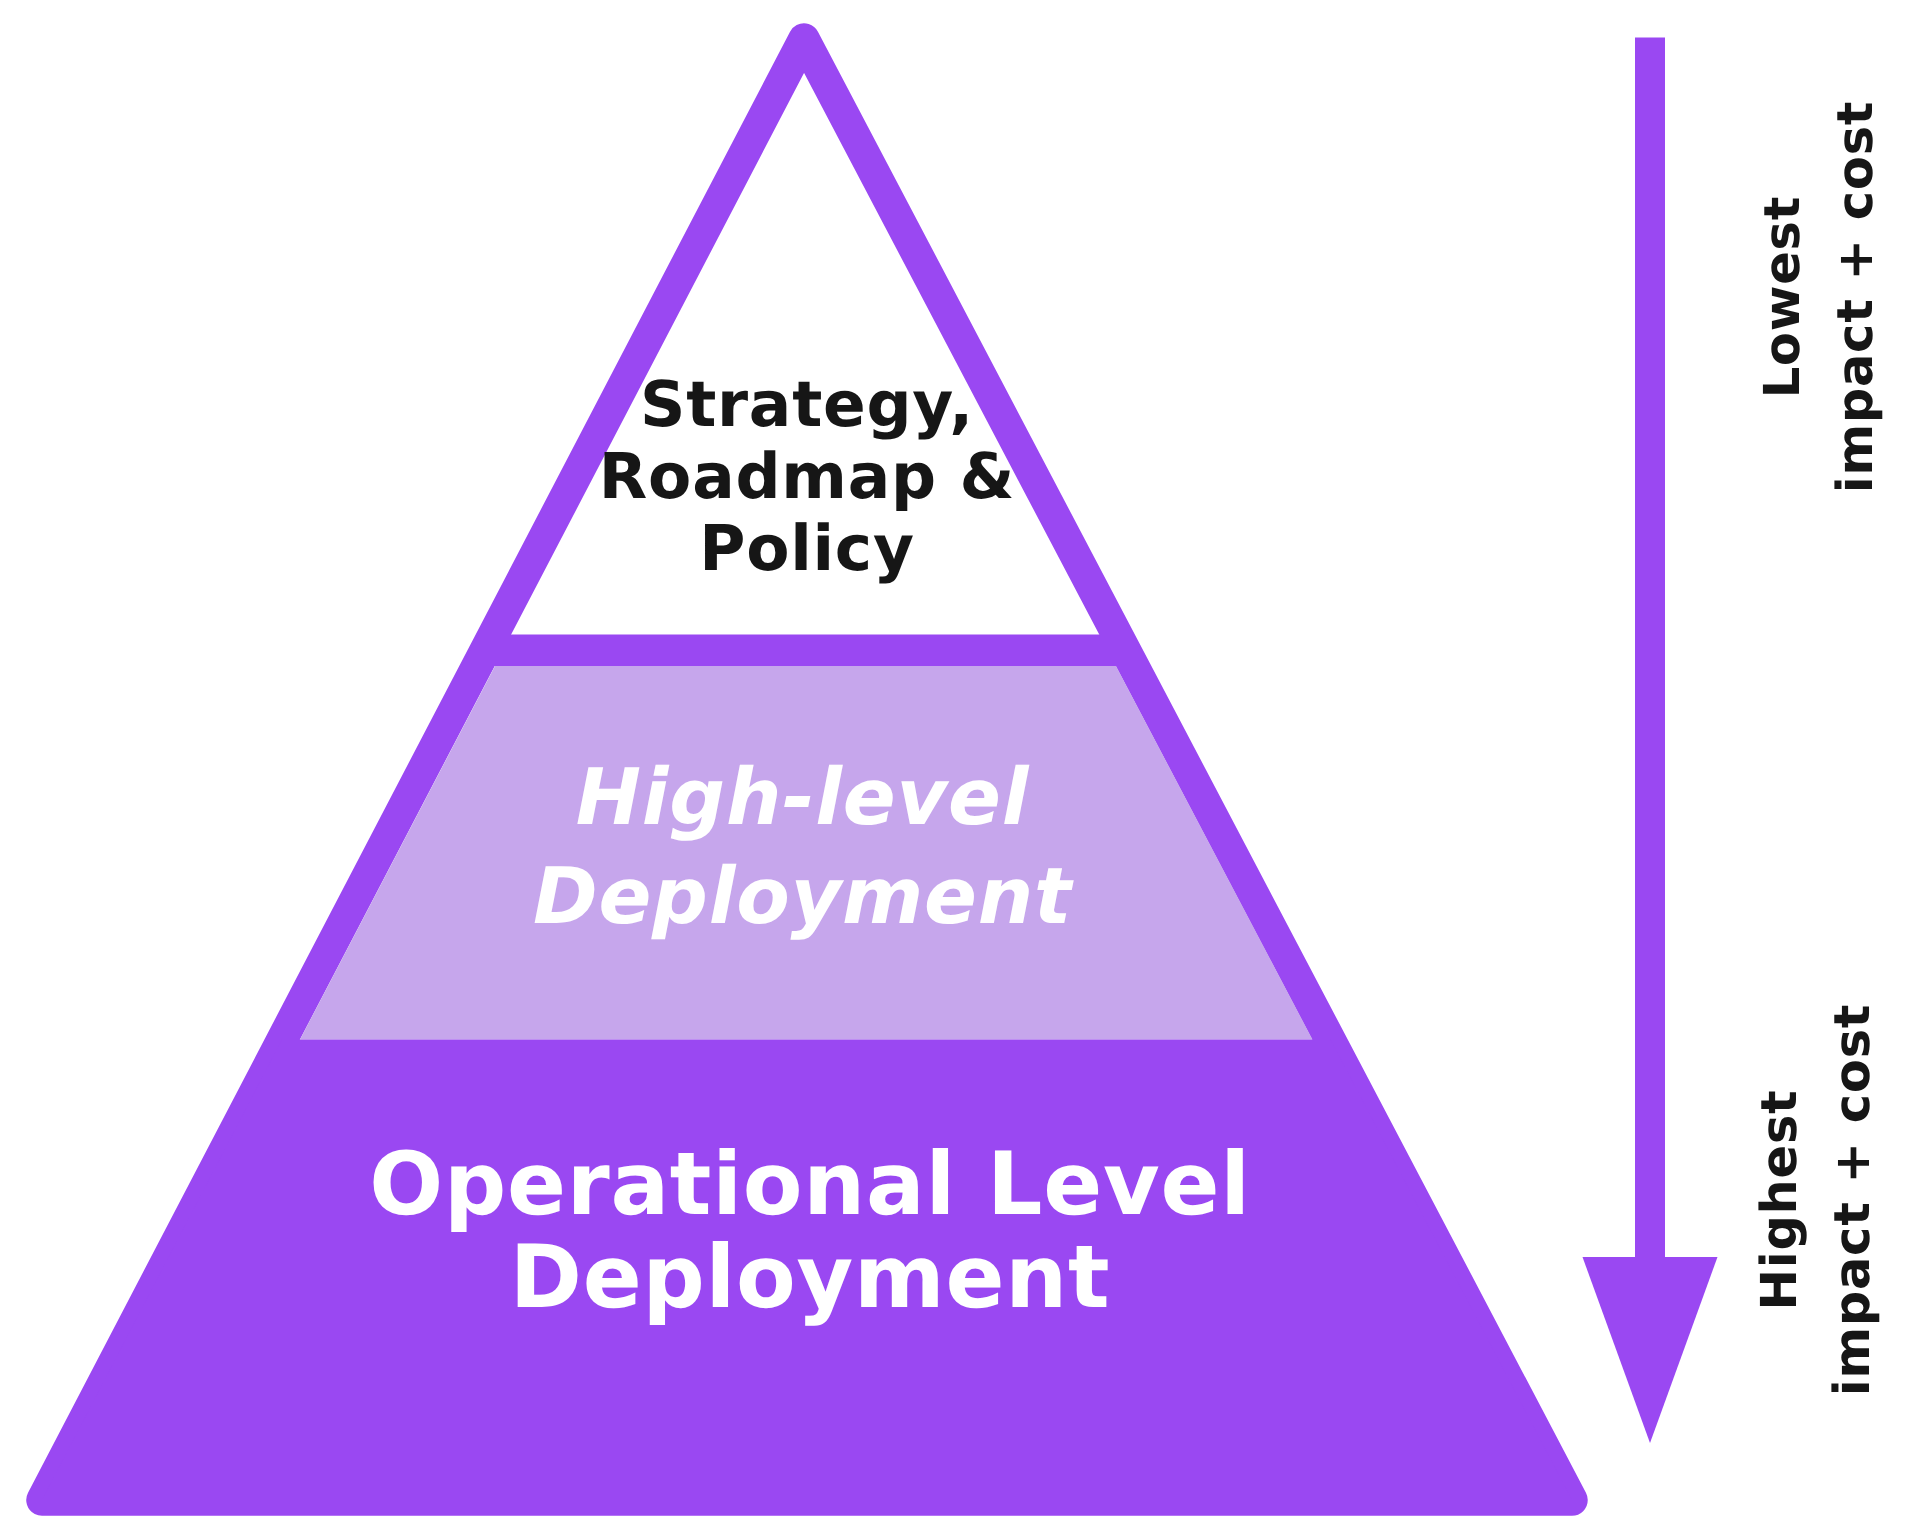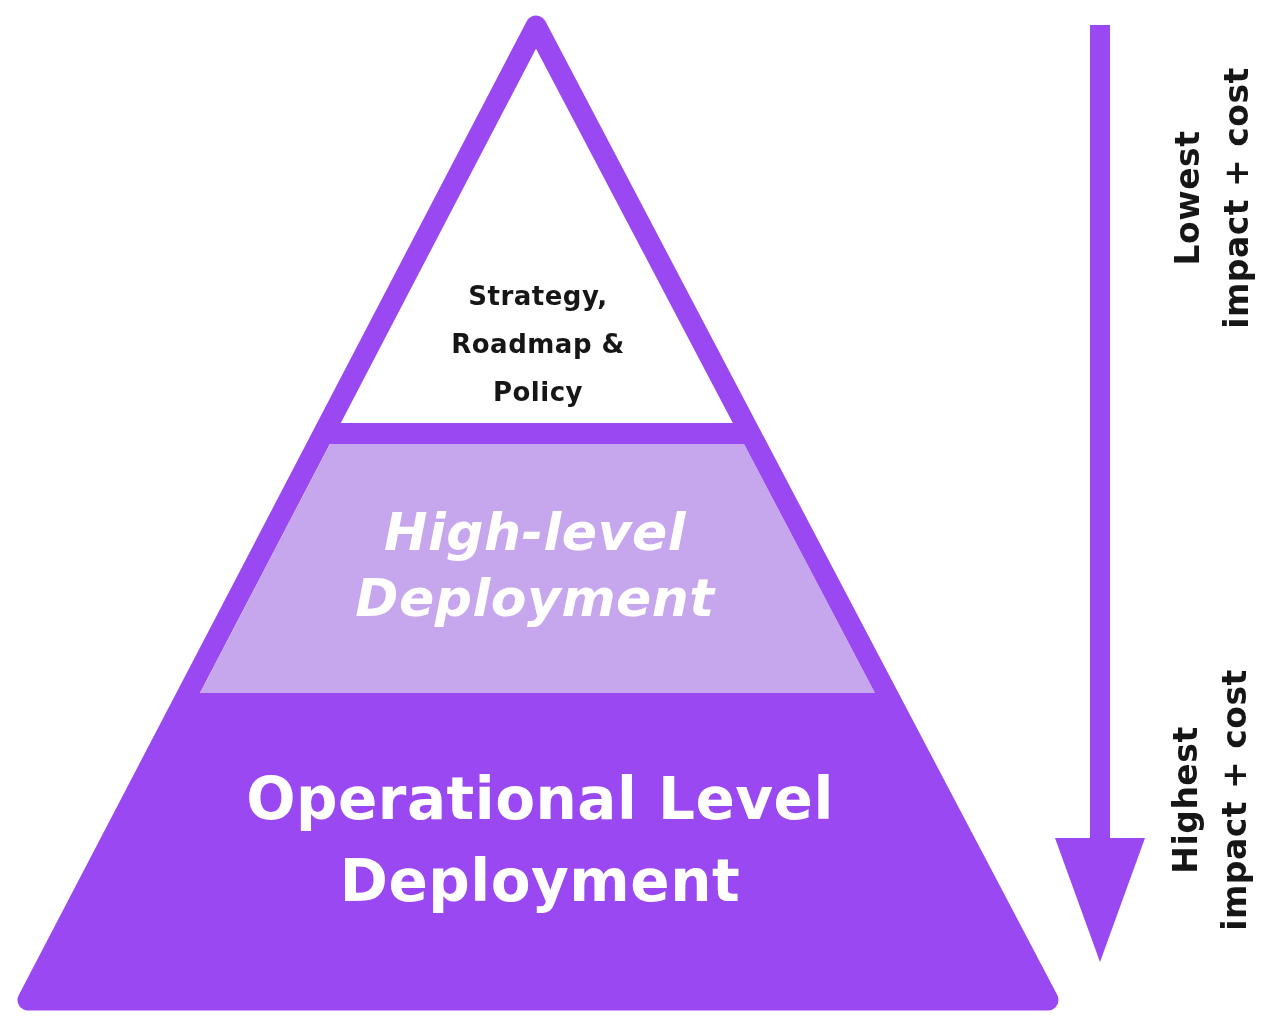--- a/index.html
+++ b/index.html
@@ -19,29 +19,29 @@
   .label {
     position: absolute;
     text-align: center;
     white-space: pre-line;
     font-weight: 700;
     letter-spacing: 0.5px;
     user-select: none;
   }
   .tier-top {
     left: 318px; top: 246px; width: 440px;
-    font-size: 26px; line-height: 48px; margin-top: 26px;
+    font-size: 42px; line-height: 48px;
   }
   .tier-mid {
     left: 235px; top: 499px; width: 600px;
     font-size: 52px; line-height: 66px; font-style: italic;
   }
   .tier-bottom {
     left: 160px; top: 758px; width: 760px;
-    font-size: 58px; line-height: 82px;
+    font-size: 58px; line-height: 62px;
   }
   .axis-label {
     width: 320px; height: 98px;
     font-size: 33px; line-height: 49px;
     transform: rotate(-90deg);
   }
   .axis-top    { left: 1052px; top: 149px; }
   .axis-bottom { left: 1050px; top: 751px; }
 </style>
 </head>

